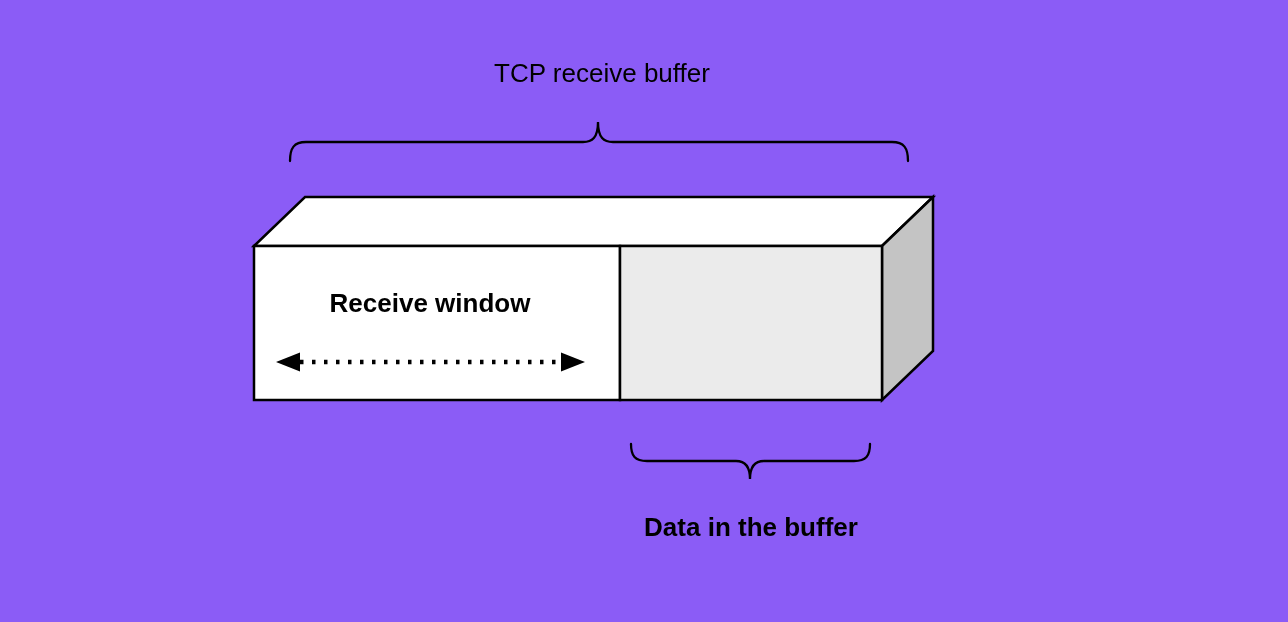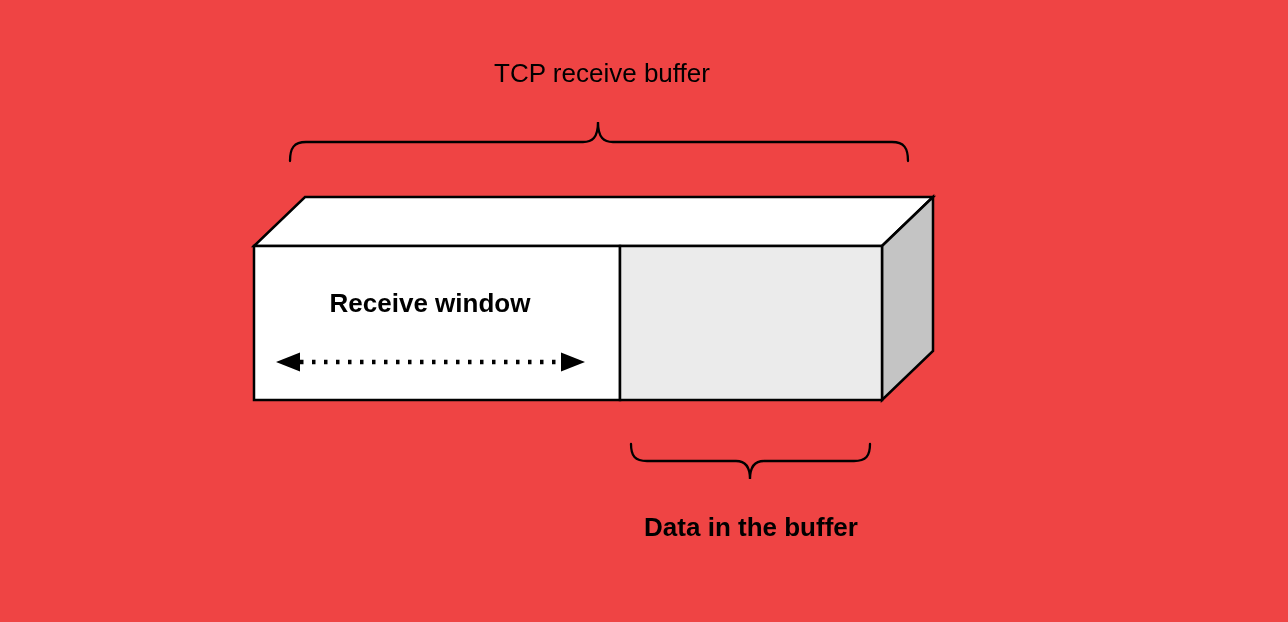--- a/index.html
+++ b/index.html
@@ -4,21 +4,21 @@
 <style>
   html, body {
     margin: 0;
     padding: 0;
     background: #ffffff;
   }
   .stage {
     position: relative;
     width: 1288px;
     height: 622px;
-    background: #ef4444;
+    background: #8b5cf6;
     overflow: hidden;
     font-family: "Liberation Sans", sans-serif;
   }
   svg text {
     font-family: "Liberation Sans", sans-serif;
     fill: #000000;
   }
   .title-label {
     font-size: 26px;
     font-weight: 400;

